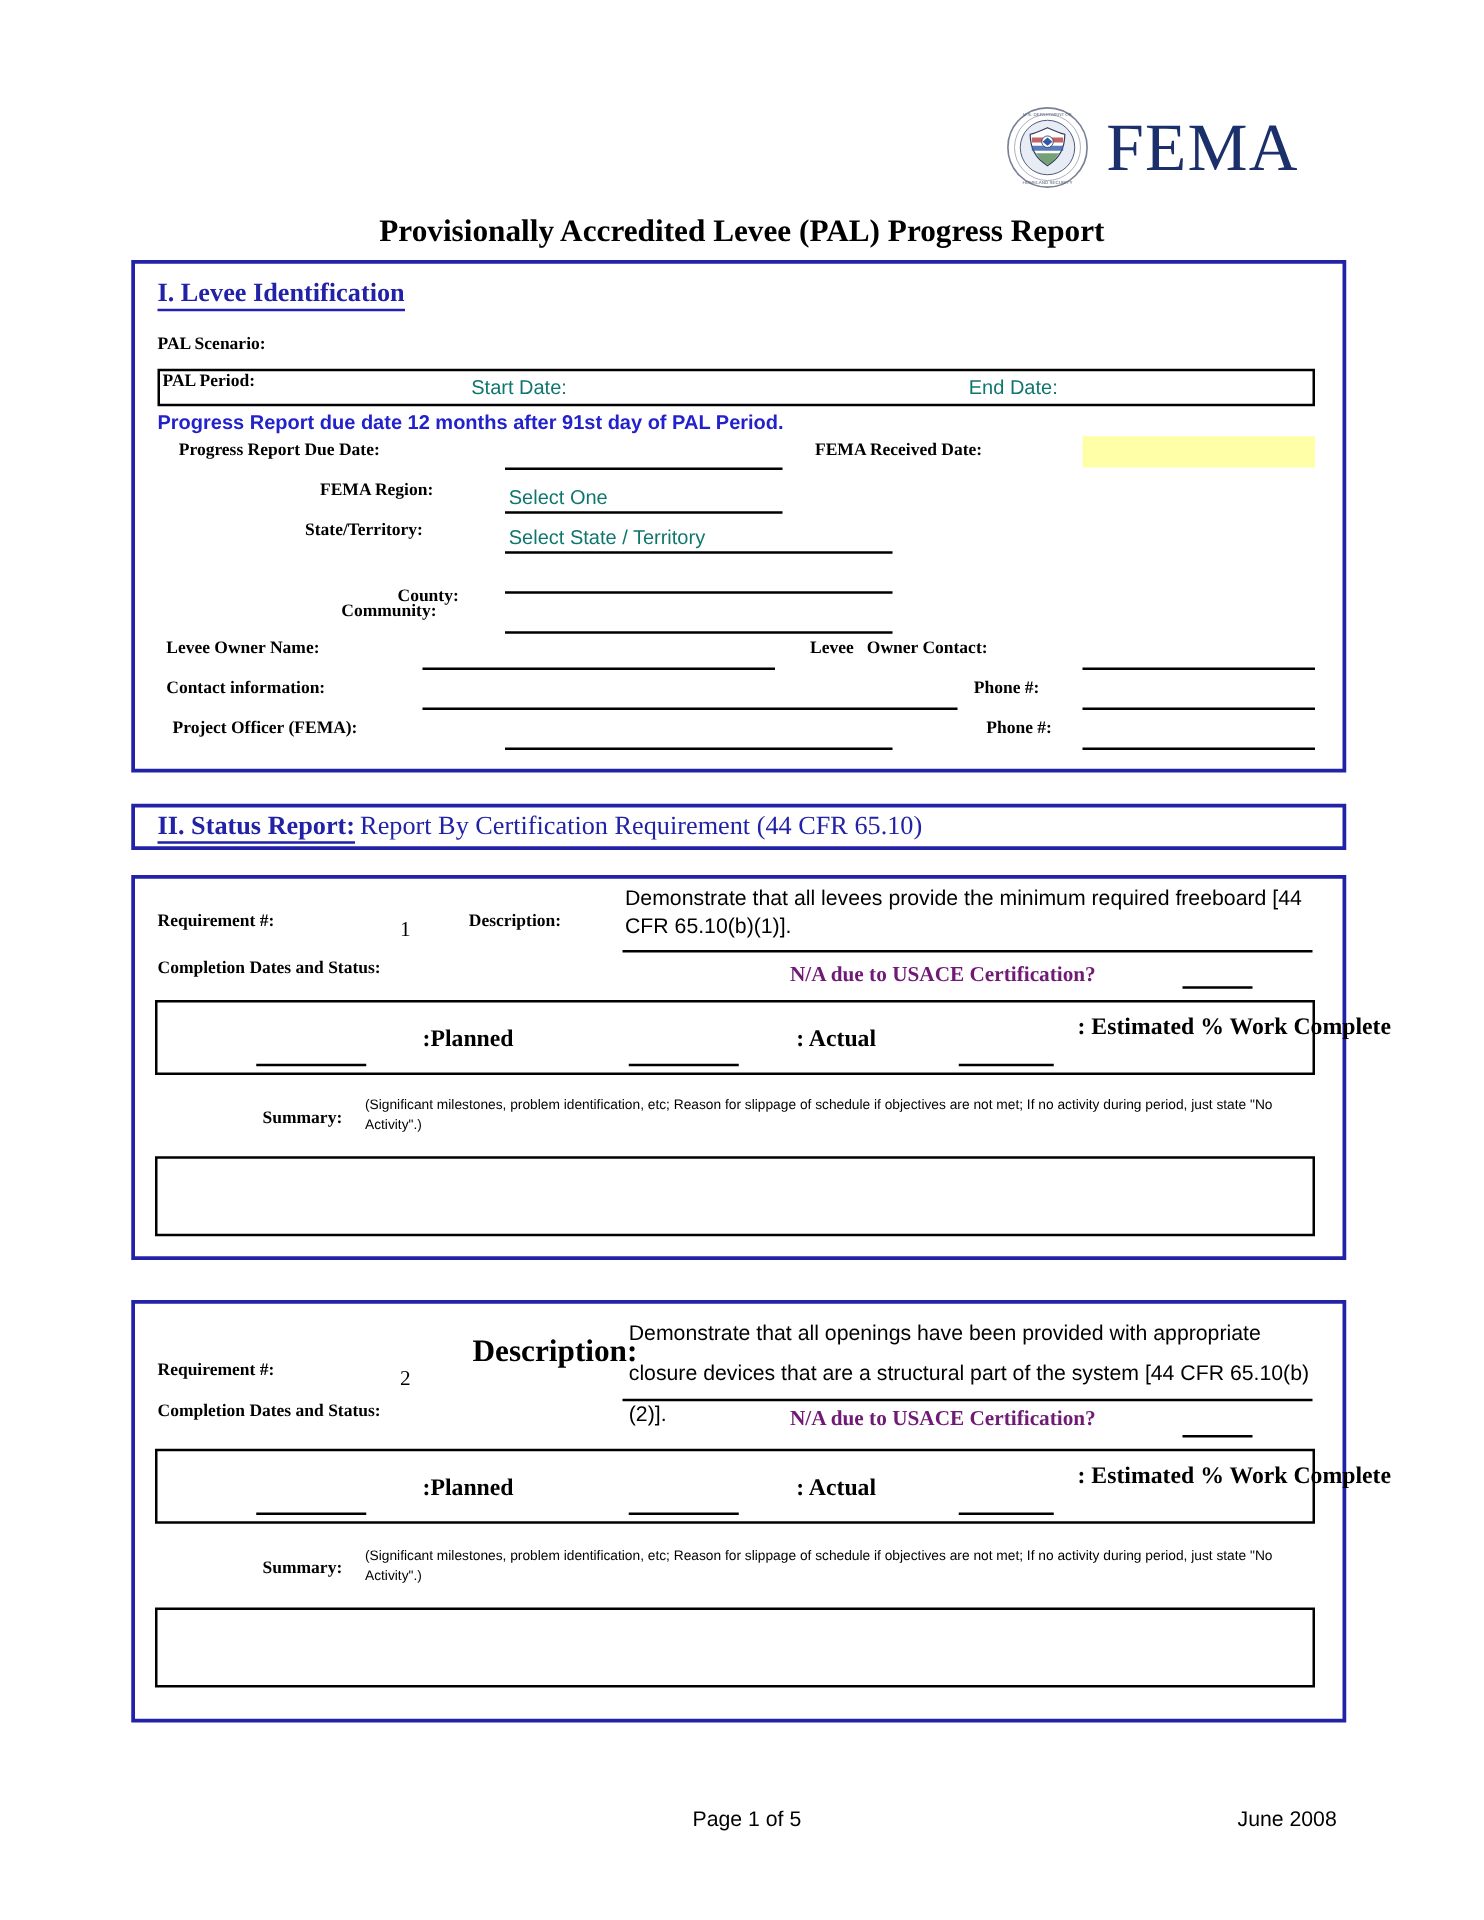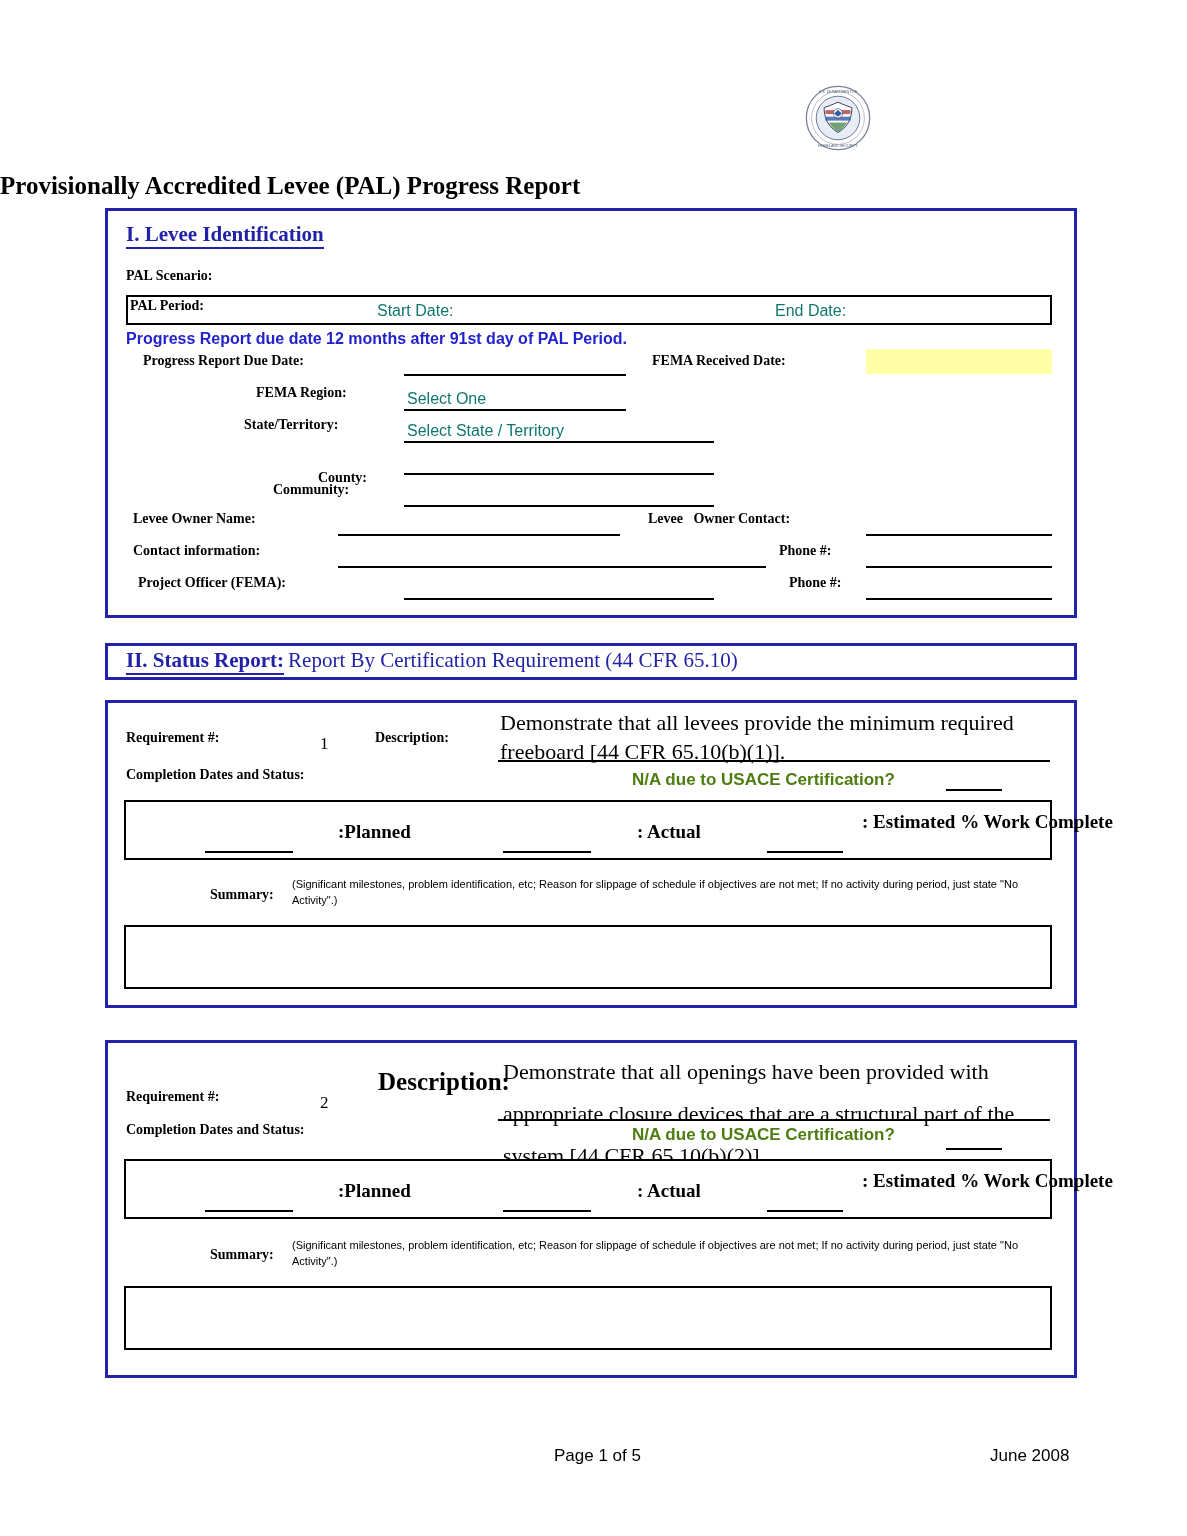--- a/index.html
+++ b/index.html
@@ -39,20 +39,21 @@
     margin-left: 14px;
     line-height: 1;
     font-weight: 400;
   }
 
   .doc-title {
     position: absolute;
     top: 172px;
     left: 0;
     width: 1187px;
+    text-align: center;
     font-size: 25px;
     font-weight: bold;
     font-family: "Liberation Serif", serif;
   }
 
   
   .blue-box {
     position: absolute;
     border: 3px solid #2222a8;
     background: #ffffff;
@@ -101,38 +102,38 @@
     font-weight: bold;
     color: #2222cc;
     font-size: 16px;
   }
   .sans-plain {
     font-family: "Liberation Sans", sans-serif;
     font-size: 16px;
     color: #0f766e;
   }
   .sans-bold {
-    font-family: Liberation Sans, sans-serif;
+    font-family: Liberation Serif, serif;
     font-weight: bold;
     font-size: 17px;
-    color: #4d7c0f;
+    color: #701a75;
   }
   .rule {
     position: absolute;
     border-bottom: 2px solid #000000;
     height: 0;
   }
   .hl-yellow {
     position: absolute;
     background: #ffffa8;
   }
   .desc-text {
     position: absolute;
-    font-family: Liberation Serif, serif;
-    font-size: 22px;
+    font-family: Liberation Sans, sans-serif;
+    font-size: 17px;
     line-height: 1.32;
   }
   .tiny {
     font-family: "Liberation Sans", sans-serif;
     font-size: 11px;
     line-height: 1.45;
     color: #000;
   }
   .req-num {
     font-family: "Liberation Serif", serif;
@@ -163,20 +164,21 @@
     <path d="M31 38 h38 v6 h-38 z" fill="#b03030" opacity="0.75"></path>
     <path d="M31 48 h38 v6 h-38 z" fill="#2f5aa8" opacity="0.8"></path>
     <path d="M36 57 C42 66 46 69 50 71 C54 69 58 66 64 57 Z" fill="#3a7a3a" opacity="0.7"></path>
     <circle cx="50" cy="43" r="7" fill="#ffffff" stroke="#2d3a5c" stroke-width="1"></circle>
     <path d="M44 43 l6 -5 l6 5 l-6 5 z" fill="#2f5aa8"></path>
     <g fill="#55607a" font-family="Liberation Sans, sans-serif" font-size="5.5">
       <text x="50" y="12" text-anchor="middle">U.S. DEPARTMENT OF</text>
       <text x="50" y="94" text-anchor="middle">HOMELAND SECURITY</text>
     </g>
   </svg>
+  <div class="fema-word">FEMA</div>
 </div>
 
 <div class="doc-title">Provisionally Accredited Levee (PAL) Progress Report</div>
 
 <div class="blue-box" style="left:105px; top:208px; width:972px; height:410px;">
 </div>
 
 <div class="abs" style="left:126px; top:222px;">
   <span class="sec-head">I. Levee Identification</span>
 </div>

